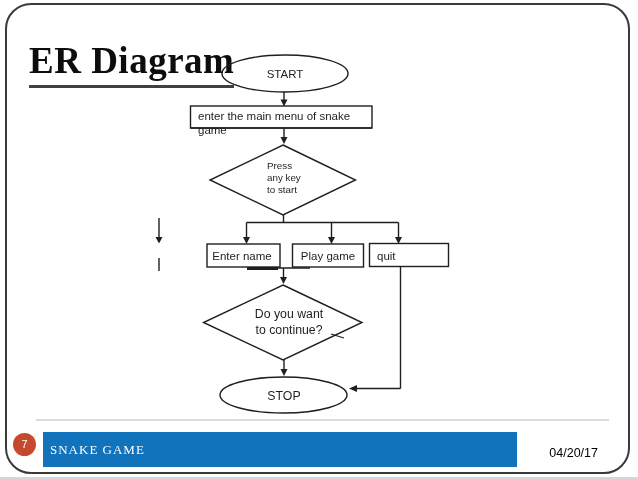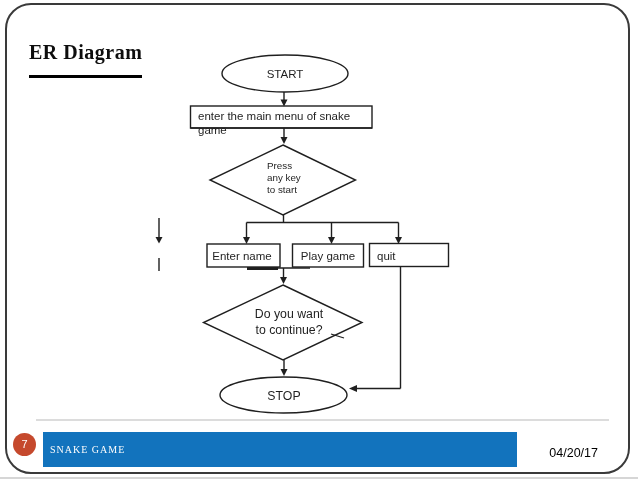--- a/index.html
+++ b/index.html
@@ -3,30 +3,30 @@
 <meta charset="utf-8">
 <style>
   html,body{margin:0;padding:0;background:#ffffff;}
   body{width:638px;height:479px;position:relative;overflow:hidden;
        font-family:"Liberation Sans",sans-serif;}
   .slide{position:absolute;inset:0;background:#ffffff;}
   .frame{position:absolute;left:5px;top:3px;width:621px;height:467px;
          border:2px solid #3a3a3a;border-radius:26px;}
   .title{position:absolute;left:29px;top:42px;
          font-family:"Liberation Serif",serif;font-weight:bold;
-         font-size:20px;color:#0d0d0d;letter-spacing:.5px;
-         border-bottom:3px solid #000000;padding-bottom:12px;line-height:1.05;}
+         font-size:37px;color:#0d0d0d;letter-spacing:.5px;
+         border-bottom:3px solid #404040;padding-bottom:4px;line-height:1.05;}
   svg.flow{position:absolute;left:0;top:0;width:638px;height:479px;}
   svg.flow text{fill:#1f1f1f;font-family:"Liberation Sans",sans-serif;}
   .footer-divider{position:absolute;left:36px;top:419px;width:573px;height:2px;
                   background:#dcdcdc;}
   .footer-bar{position:absolute;left:43px;top:432px;width:474px;height:35px;
               background:#1273bd;color:#fdfdfd;}
   .footer-bar .brand{position:absolute;left:7px;top:0;line-height:35px;
-              font-family:"Liberation Serif",serif;font-size:10px;
+              font-family:"Liberation Serif",serif;font-size:13px;
               letter-spacing:1px;}
   .page-badge{position:absolute;left:13px;top:433px;width:23px;height:23px;
               border-radius:50%;background:#c5492d;color:#ffffff;
               text-align:center;line-height:23px;font-size:11px;}
   .slide-date{position:absolute;left:540px;top:446px;width:58px;
               text-align:right;font-size:12.5px;color:#000000;}
   .bottom-edge{position:absolute;left:0;top:477px;width:638px;height:2px;
                background:#d6d6d6;}
 </style>
 </head>

